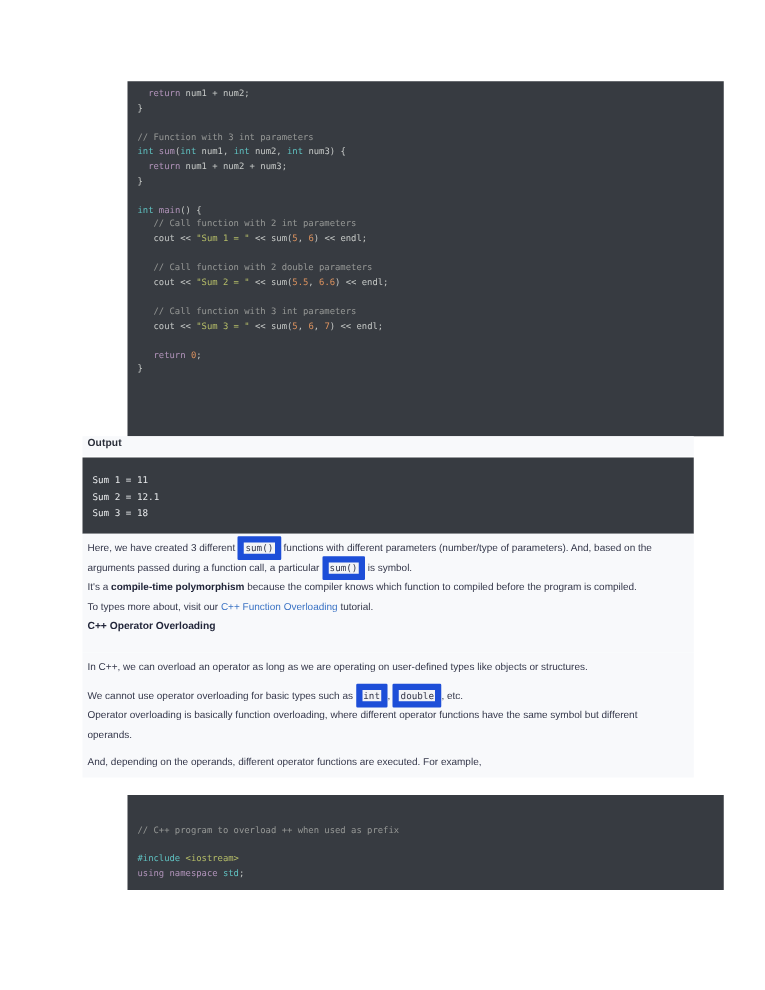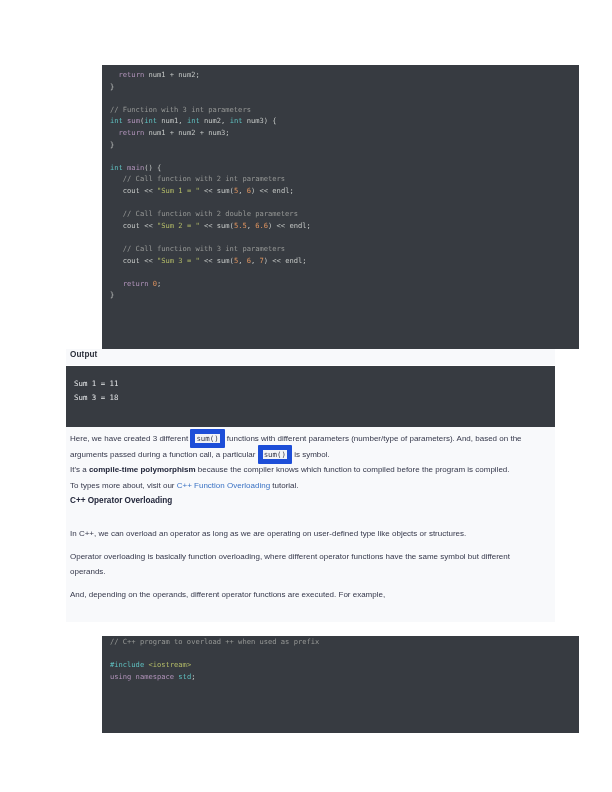--- a/index.html
+++ b/index.html
@@ -126,46 +126,47 @@
   }
 
   #prose-1 { top: 427px; height: 95px; }
   #prose-2 { top: 522px; height: 100px; }
 
   
   #code-bottom {
     left: 66px;
     top: 636px;
     width: 477px;
-    height: 97px;
-    padding-top: 0;
+    height: 76px;
+    padding-top: 22px;
   }
 </style>
 </head>
 <body>
 
 <div class="page">
 
   <div class="code-block" id="code-top"><span class="ln"><span class="c-plain">  </span><span class="c-kw">return</span><span class="c-plain"> num1 + num2;</span></span><span class="ln"><span class="c-plain">}</span></span><span class="ln">&nbsp;</span><span class="ln"><span class="c-com">// Function with 3 int parameters</span></span><span class="ln"><span class="c-type">int</span><span class="c-plain"> </span><span class="c-fn">sum</span><span class="c-plain">(</span><span class="c-type">int</span><span class="c-plain"> num1, </span><span class="c-type">int</span><span class="c-plain"> num2, </span><span class="c-type">int</span><span class="c-plain"> num3) {</span></span><span class="ln"><span class="c-plain">  </span><span class="c-kw">return</span><span class="c-plain"> num1 + num2 + num3;</span></span><span class="ln"><span class="c-plain">}</span></span><span class="ln">&nbsp;</span><span class="ln"><span class="c-type">int</span><span class="c-plain"> </span><span class="c-fn">main</span><span class="c-plain">() {</span></span><span class="ln"><span class="c-plain">   </span><span class="c-com">// Call function with 2 int parameters</span></span><span class="ln"><span class="c-plain">   cout &lt;&lt; </span><span class="c-str">"Sum 1 = "</span><span class="c-plain"> &lt;&lt; sum(</span><span class="c-num">5</span><span class="c-plain">, </span><span class="c-num">6</span><span class="c-plain">) &lt;&lt; endl;</span></span><span class="ln">&nbsp;</span><span class="ln"><span class="c-plain">   </span><span class="c-com">// Call function with 2 double parameters</span></span><span class="ln"><span class="c-plain">   cout &lt;&lt; </span><span class="c-str">"Sum 2 = "</span><span class="c-plain"> &lt;&lt; sum(</span><span class="c-num">5.5</span><span class="c-plain">, </span><span class="c-num">6.6</span><span class="c-plain">) &lt;&lt; endl;</span></span><span class="ln">&nbsp;</span><span class="ln"><span class="c-plain">   </span><span class="c-com">// Call function with 3 int parameters</span></span><span class="ln"><span class="c-plain">   cout &lt;&lt; </span><span class="c-str">"Sum 3 = "</span><span class="c-plain"> &lt;&lt; sum(</span><span class="c-num">5</span><span class="c-plain">, </span><span class="c-num">6</span><span class="c-plain">, </span><span class="c-num">7</span><span class="c-plain">) &lt;&lt; endl;</span></span><span class="ln">&nbsp;</span><span class="ln"><span class="c-plain">   </span><span class="c-kw">return</span><span class="c-plain"> </span><span class="c-num">0</span><span class="c-plain">;</span></span><span class="ln"><span class="c-plain">}</span></span></div>
 
   <div id="output-strip"></div>
   <div id="output-label">Output</div>
 
-  <div id="output-console"><span class="ln">Sum 1 = 11</span><span class="ln">Sum 3 = 18</span></div>
+  <div id="output-console"><span class="ln">Sum 1 = 11</span><span class="ln">Sum 2 = 12.1</span><span class="ln">Sum 3 = 18</span></div>
 
   <div class="prose" id="prose-1">
       <p><span>Here, we have created 3 different </span><span class="inline-code">sum()</span><span> functions with different parameters (number/type of parameters). And, based on the arguments passed during a function call, a particular </span><span class="inline-code">sum()</span><span> is symbol.</span></p>
       <p><span>It's a </span><b>compile-time polymorphism</b><span> because the compiler knows which function to compiled before the program is compiled.</span></p>
       <p><span>To types more about, visit our </span><a class="link" href="#" style="text-decoration: none;">C++ Function Overloading</a><span> tutorial.</span></p>
       <p class="hd"><span>C++ Operator Overloading</span></p>
     </div>
 
   <div class="prose" id="prose-2">
-      <p><span>In C++, we can overload an operator as long as we are operating on user-defined type like objects or structures.</span></p>
+      <p><span>In C++, we can overload an operator as long as we are operating on user-defined types like objects or structures.</span></p>
       <div class="spacer"></div>
+      <p><span>We cannot use operator overloading for basic types such as </span><span class="inline-code">int</span><span>, </span><span class="inline-code">double</span><span>, etc.</span></p>
       <p><span>Operator overloading is basically function overloading, where different operator functions have the same symbol but different operands.</span></p>
       <div class="spacer"></div>
       <p><span>And, depending on the operands, different operator functions are executed. For example,</span></p>
     </div>
 
   <div class="code-block" id="code-bottom"><span class="ln"><span class="c-com">// C++ program to overload ++ when used as prefix</span></span><span class="ln">&nbsp;</span><span class="ln"><span class="c-type">#include</span><span class="c-plain"> </span><span class="c-str">&lt;iostream&gt;</span></span><span class="ln"><span class="c-kw">using namespace</span><span class="c-plain"> </span><span class="c-type">std</span><span class="c-plain">;</span></span><span class="ln">&nbsp;</span></div>
 
 </div>
 
 </body></html>

